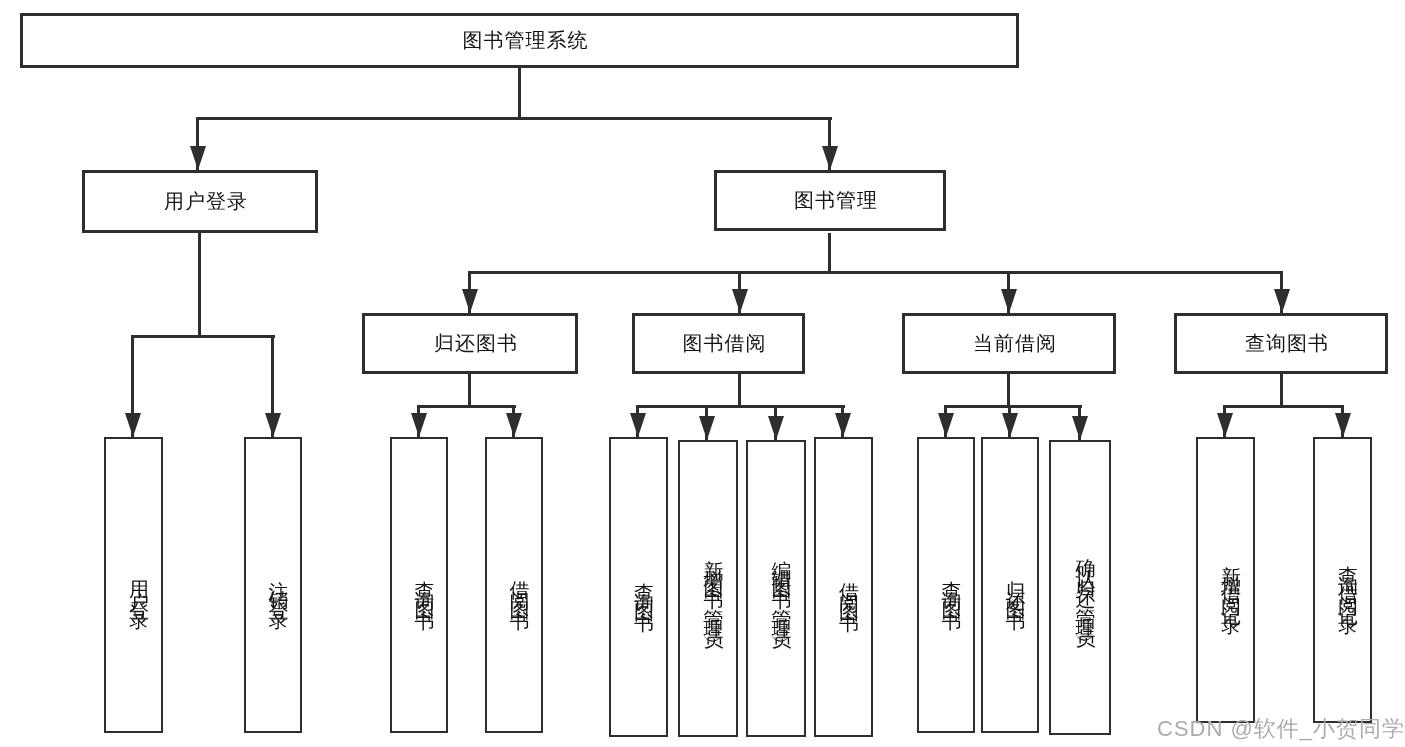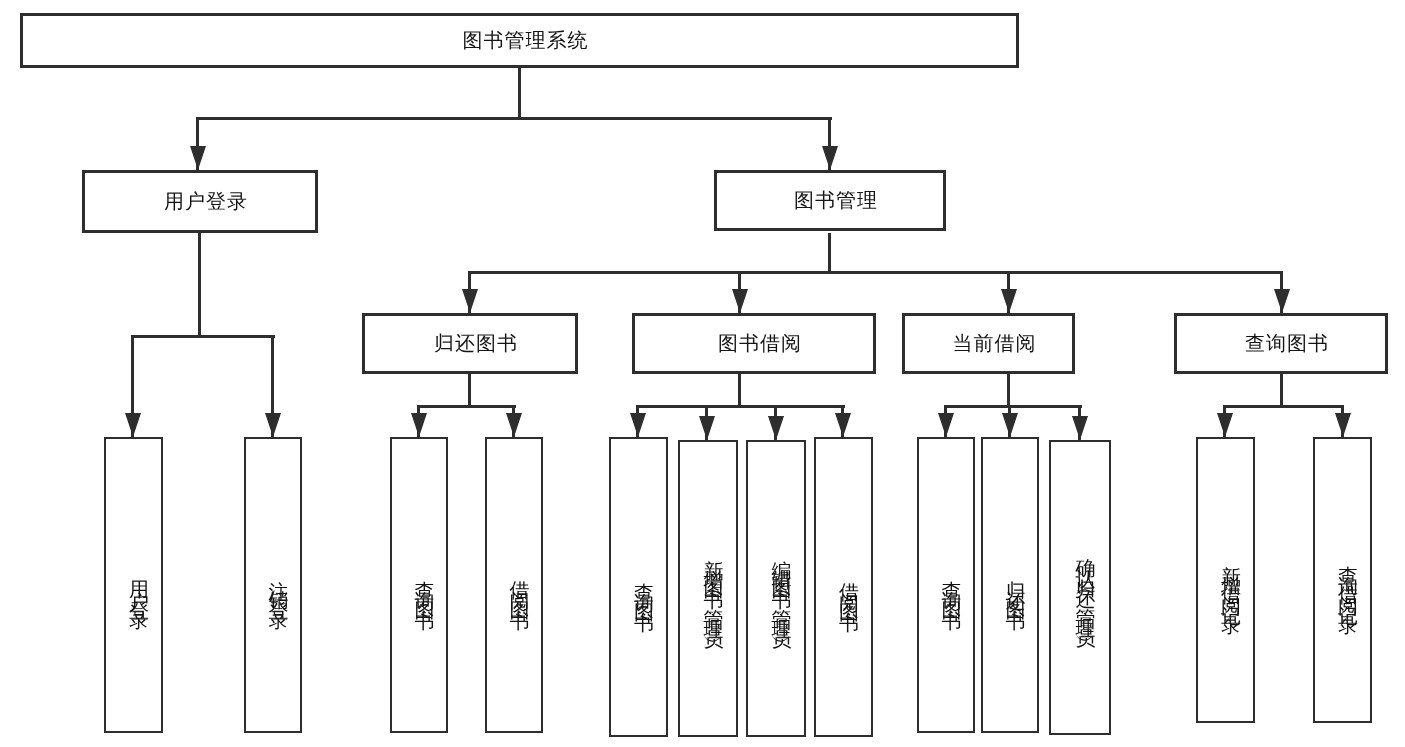--- a/index.html
+++ b/index.html
@@ -100,24 +100,24 @@
   <div class="vline" style="left:1007px;top:271px;height:42px;"></div>
   <div class="vline" style="left:1280px;top:271px;height:42px;"></div>
   <div class="arrow" style="left:462px;top:289px;"></div>
   <div class="arrow" style="left:732px;top:289px;"></div>
   <div class="arrow" style="left:1001px;top:289px;"></div>
   <div class="arrow" style="left:1274px;top:289px;"></div>
 
   <div class="box" style="left:362px;top:313px;width:216px;height:61px;">
     <span>归还图书</span>
   </div>
-  <div class="box" style="left:632px;top:313px;width:244px;height:61px;">
+  <div class="box" style="left:632px;top:313px;width:173px;height:61px;">
     <span>图书借阅</span>
   </div>
-  <div class="box" style="left:902px;top:313px;width:173px;height:61px;">
+  <div class="box" style="left:902px;top:313px;width:214px;height:61px;">
     <span>当前借阅</span>
   </div>
   <div class="box" style="left:1174px;top:313px;width:214px;height:61px;">
     <span>查询图书</span>
   </div>
 
   <div class="vline" style="left:468px;top:373px;height:35px;"></div>
   <div class="hline" style="left:417px;top:405px;width:99px;"></div>
   <div class="vline" style="left:417px;top:405px;height:32px;"></div>
   <div class="vline" style="left:512px;top:405px;height:32px;"></div>
@@ -188,14 +188,15 @@
     <span class="vtext">确认归还（管理员）</span>
   </div>
 
   <div class="box vbox" style="left:1196px;top:437px;width:59px;height:286px;">
     <span class="vtext">新增借阅记录</span>
   </div>
   <div class="box vbox" style="left:1313px;top:437px;width:59px;height:286px;">
     <span class="vtext">查询借阅记录</span>
   </div>
 
+  <div class="watermark">CSDN @软件_小贺同学</div>
 
 </div>
 
 </body></html>

